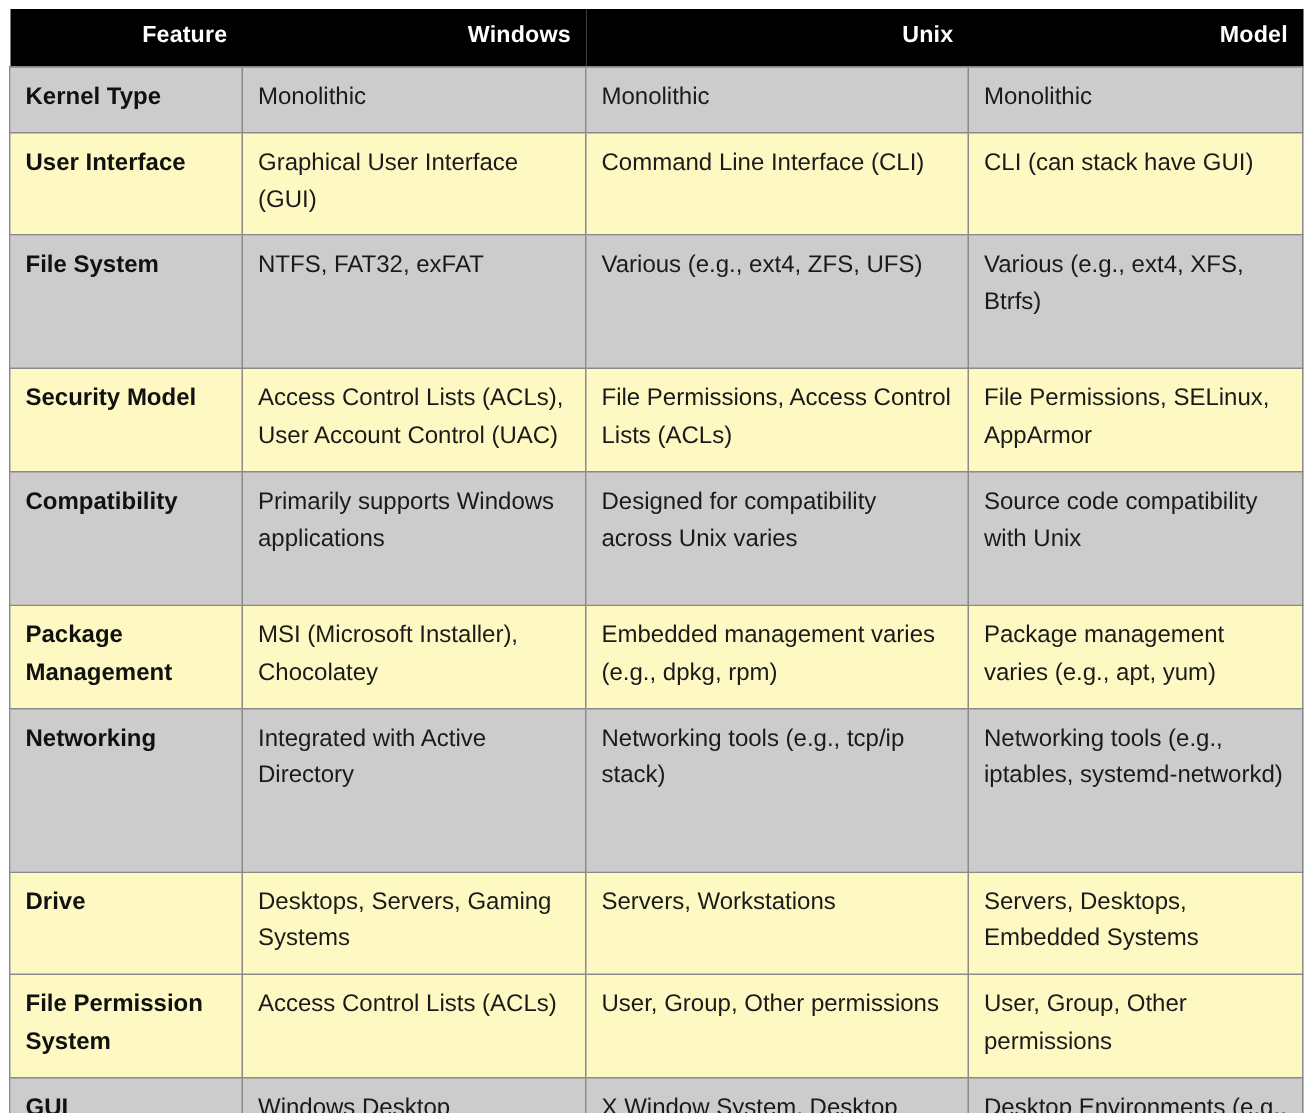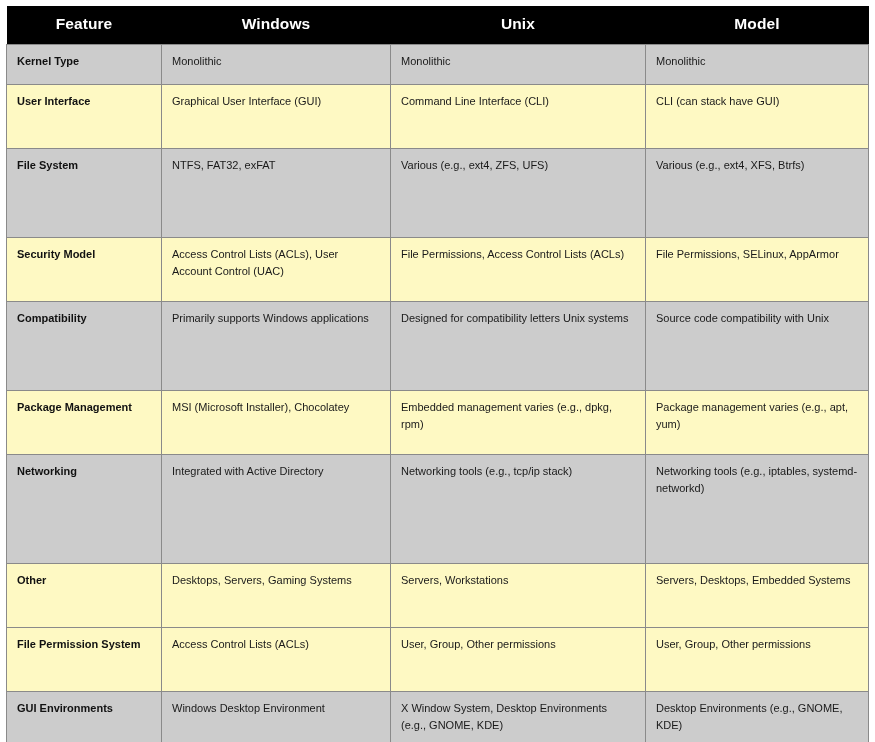--- a/index.html
+++ b/index.html
@@ -29,30 +29,30 @@
   table.os-table col.c0 { width: 155px; }
   table.os-table col.c1 { width: 229px; }
   table.os-table col.c2 { width: 255px; }
   table.os-table col.c3 { width: 223px; }
 
   thead th {
     background: #000000;
     color: #ffffff;
     font-weight: bold;
     font-size: 15.5px;
-    text-align: center;
+    text-align: right;
     padding: 9px 10px 11px 10px;
     border: none;
     vertical-align: top;
     letter-spacing: 0.1px;
   }
 
   tbody td {
     border: 1px solid #8a8a8a;
-    font-size: 11px;
+    font-size: 16px;
     line-height: 1.55;
     color: #1a1a1a;
     vertical-align: top;
     padding: 8px 10px 10px 10px;
   }
   tbody tr.shade td {
     background: #cccccc;
   }
   tbody tr.plain td {
     background: #fef9c3;
@@ -107,37 +107,37 @@
         </tr>
         <tr class="plain h-2">
           <td class="feature-cell">Security Model</td>
           <td>Access Control Lists (ACLs), User Account Control (UAC)</td>
           <td>File Permissions, Access Control Lists (ACLs)</td>
           <td>File Permissions, SELinux, AppArmor</td>
         </tr>
         <tr class="shade h-3">
           <td class="feature-cell">Compatibility</td>
           <td>Primarily supports Windows applications</td>
-          <td>Designed for compatibility letters Unix systems</td>
+          <td>Designed for compatibility across Unix varies</td>
           <td>Source code compatibility with Unix</td>
         </tr>
         <tr class="plain h-2">
           <td class="feature-cell">Package Management</td>
           <td>MSI (Microsoft Installer), Chocolatey</td>
           <td>Embedded management varies (e.g., dpkg, rpm)</td>
           <td>Package management varies (e.g., apt, yum)</td>
         </tr>
         <tr class="shade h-4">
           <td class="feature-cell">Networking</td>
           <td>Integrated with Active Directory</td>
           <td>Networking tools (e.g., tcp/ip stack)</td>
           <td>Networking tools (e.g., iptables, systemd-networkd)</td>
         </tr>
         <tr class="plain h-2">
-          <td class="feature-cell">Other</td>
+          <td class="feature-cell">Drive</td>
           <td>Desktops, Servers, Gaming Systems</td>
           <td>Servers, Workstations</td>
           <td>Servers, Desktops, Embedded Systems</td>
         </tr>
         <tr class="plain h-2">
           <td class="feature-cell">File Permission System</td>
           <td>Access Control Lists (ACLs)</td>
           <td>User, Group, Other permissions</td>
           <td>User, Group, Other permissions</td>
         </tr>

